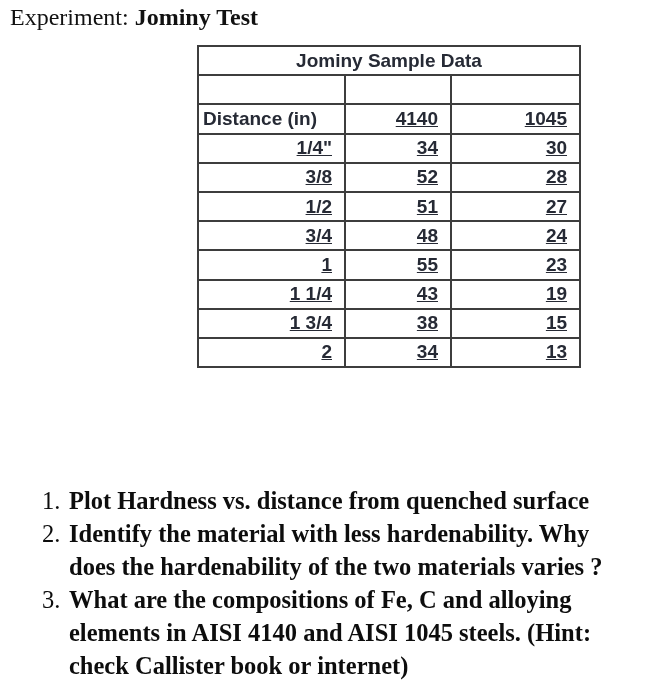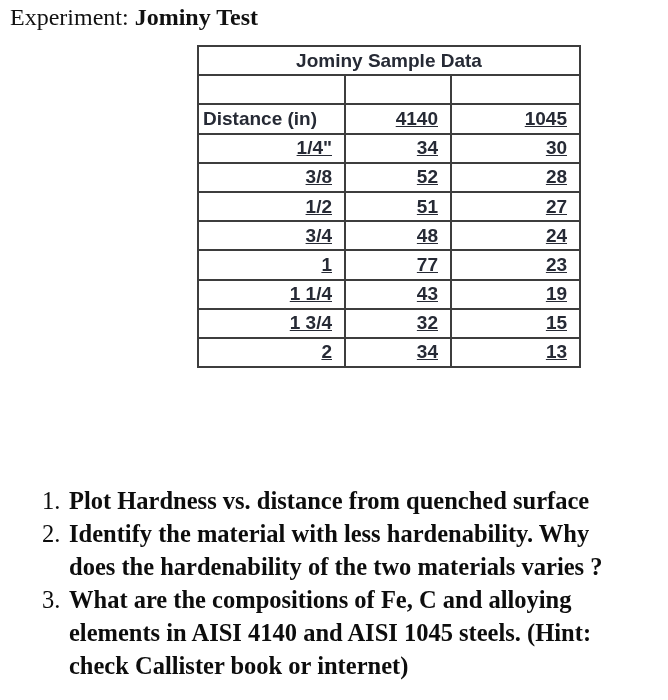--- a/index.html
+++ b/index.html
@@ -121,31 +121,31 @@
       <td class="c-right">51</td>
       <td class="c-right">27</td>
     </tr>
     <tr>
       <td class="c-right">3/4</td>
       <td class="c-right">48</td>
       <td class="c-right">24</td>
     </tr>
     <tr>
       <td class="c-right">1</td>
-      <td class="c-right">77</td>
+      <td class="c-right">55</td>
       <td class="c-right">23</td>
     </tr>
     <tr>
       <td class="c-right">1 1/4</td>
       <td class="c-right">43</td>
       <td class="c-right">19</td>
     </tr>
     <tr>
       <td class="c-right">1 3/4</td>
-      <td class="c-right">32</td>
+      <td class="c-right">38</td>
       <td class="c-right">15</td>
     </tr>
     <tr>
       <td class="c-right">2</td>
       <td class="c-right">34</td>
       <td class="c-right">13</td>
     </tr>
   </tbody>
 </table>
 

